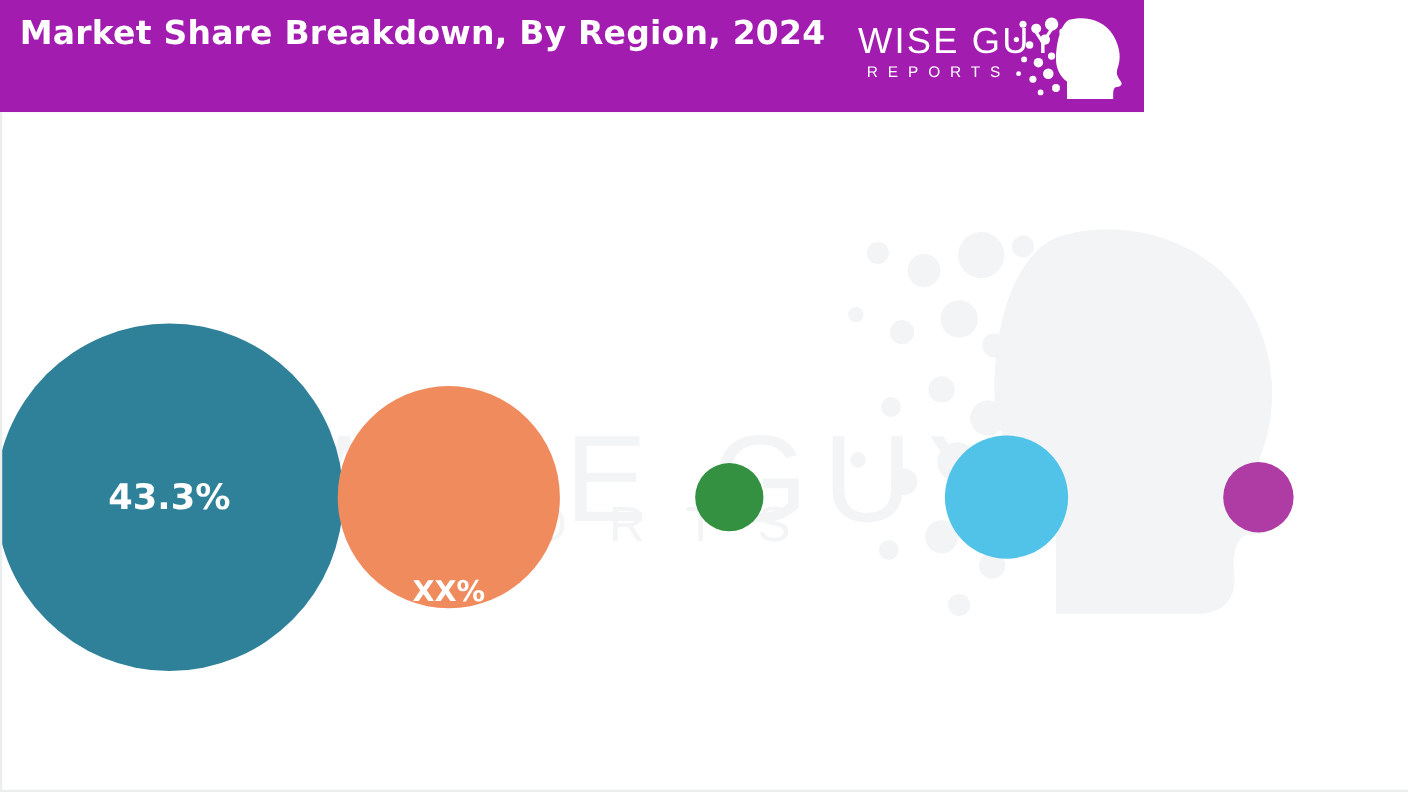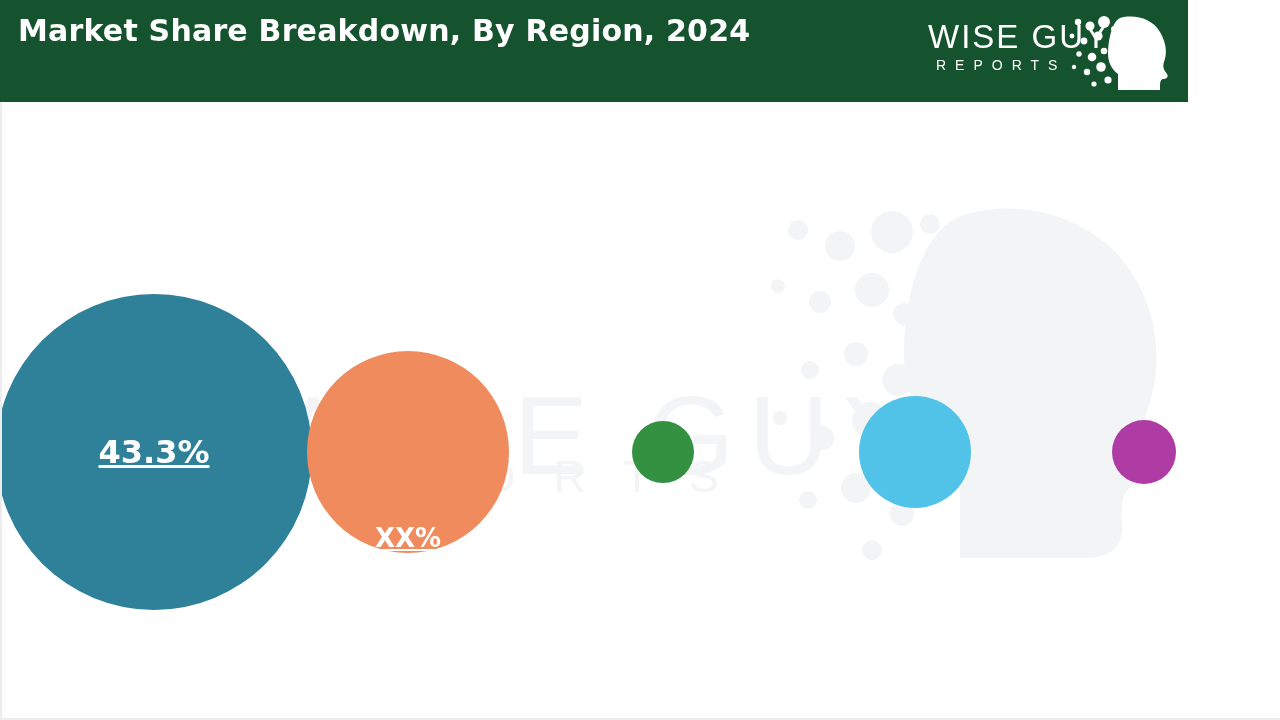--- a/index.html
+++ b/index.html
@@ -20,23 +20,23 @@
     height: 720px;
     box-sizing: border-box;
     background: #ffffff;
     overflow: hidden;
   }
 
   
   .header {
     position: absolute;
     left: 0; top: 0;
-    width: 1188px;
+    width: 1040px;
     height: 102px;
-    background: #14532d;
+    background: #a21caf;
     overflow: hidden;
   }
   .header-title {
     position: absolute;
     left: 18px;
     top: 13px;
     font-size: 30px;
     font-weight: bold;
     color: #ffffff;
     letter-spacing: 0.2px;
@@ -144,21 +144,20 @@
     display: flex;
     align-items: center;
     justify-content: center;
   }
   .bubble-value {
     color: #ffffff;
     font-weight: bold;
     font-family: "DejaVu Sans", sans-serif;
     white-space: nowrap;
     user-select: none;
-    text-decoration: underline;
   }
   .bubble-value.big { font-size: 32px; }
   .bubble-value.mid { font-size: 26px; }
 </style>
 </head>
 <body>
 
 <div id="app">
 
   <div class="header">

